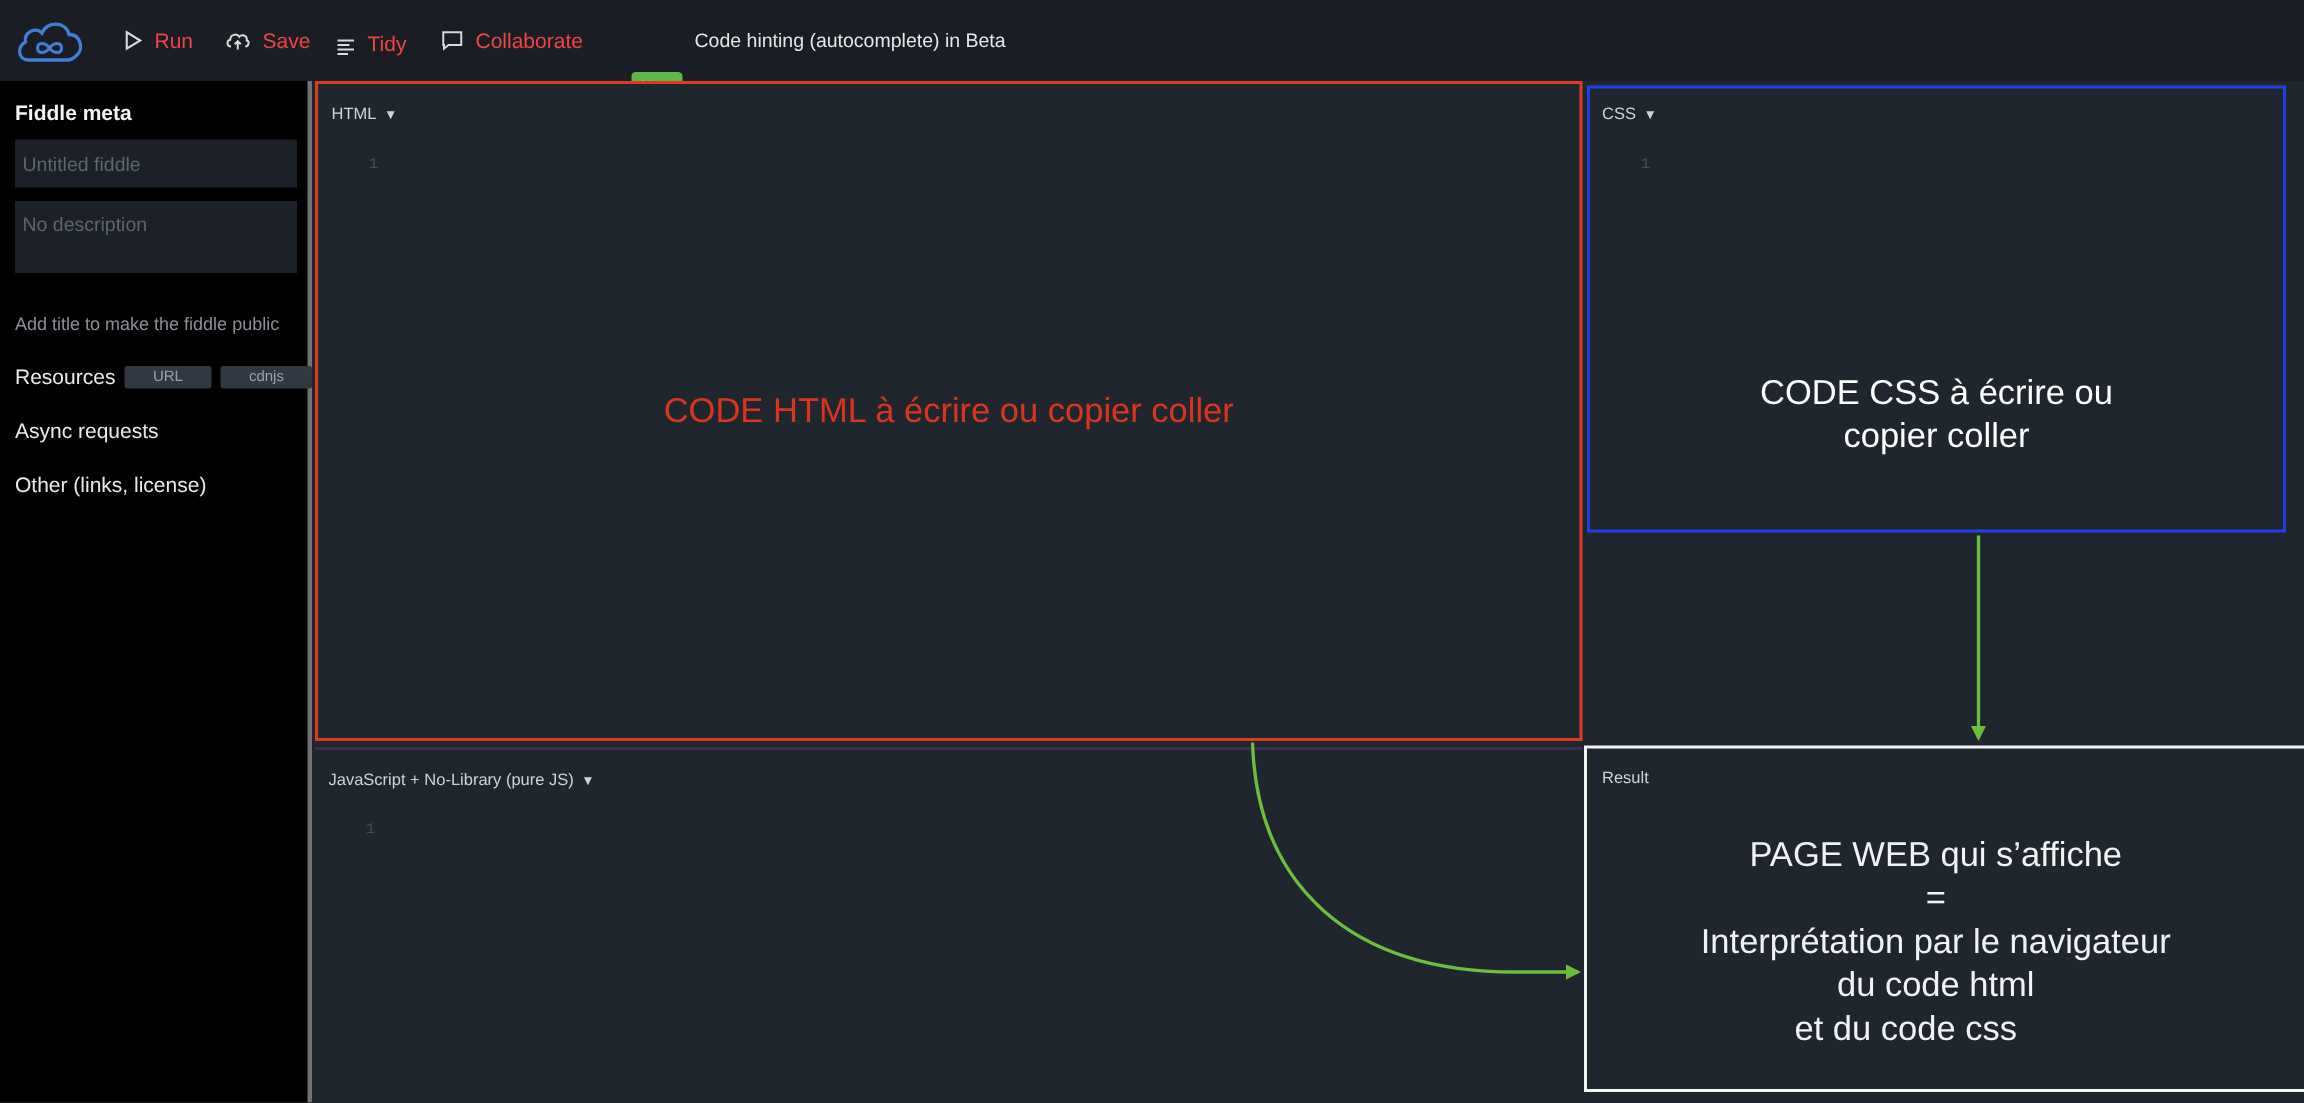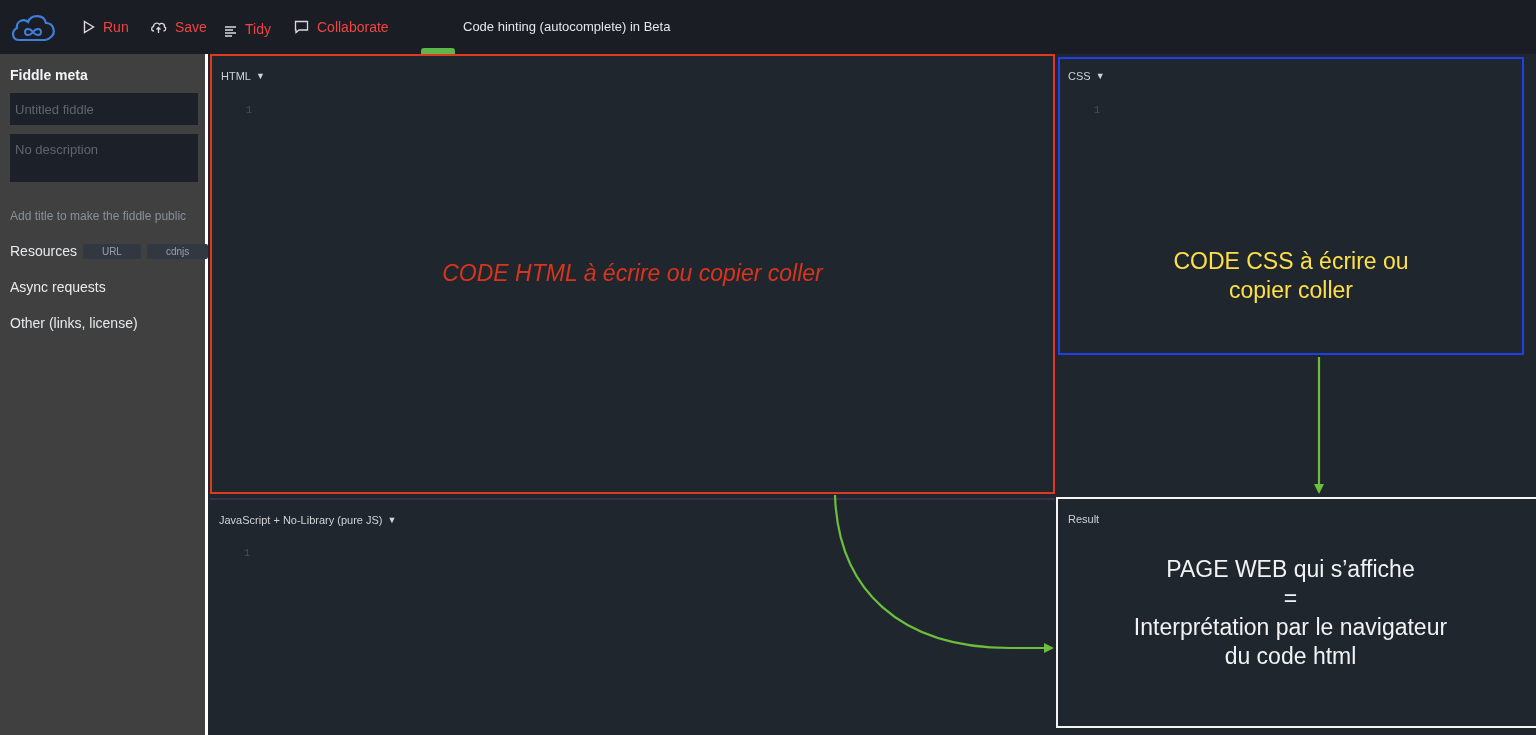--- a/index.html
+++ b/index.html
@@ -8,21 +8,21 @@
 
     
     .topbar { position: absolute; left: 0; top: 0; width: 1536px; height: 54px; background: #1b1d24; display: flex; align-items: center; }
     .logo { position: absolute; left: 9px; top: 9px; width: 48px; height: 36px; }
     .tb-btn { position: absolute; top: 17px; display: flex; align-items: center; gap: 8px; font-size: 14px; color: #ef4444; cursor: pointer; height: 20px; }
     .tb-btn svg { display: block; }
     .badge-new { position: absolute; left: 421px; top: 16px; background: #5fb64a; color: #e9f5e4; font-size: 11px; padding: 3px 6px; border-radius: 3px; height: 20px; line-height: 14px; margin-top: 32px; }
     .beta-text { position: absolute; left: 463px; top: 19px; font-size: 13px; color: #e4e6e8; }
 
     
-    .sidebar { position: absolute; left: 0; top: 54px; width: 208px; height: 681px; background: #404040; border-right: 3px solid #ffffff; }
+    .sidebar { position: absolute; left: 0; top: 54px; width: 208px; height: 681px; background: #000000; border-right: 3px solid #737373; }
     .sb-title { position: absolute; left: 10px; top: 13px; font-size: 14px; font-weight: bold; color: #f2f3f4; }
     .sb-input { position: absolute; left: 10px; width: 188px; background: #1c2129; border: none; color: #6d737b; font-size: 13px; padding: 0 5px; font-family: "Liberation Sans", sans-serif; }
     .sb-input::placeholder { color: #5f656d; }
     .sb-title-input { top: 39px; height: 32px; }
     .sb-desc-input { top: 80px; height: 48px; padding-top: 8px; resize: none; }
     .sb-hint { position: absolute; left: 10px; top: 140px; font-size: 12px; color: #8a9098; margin-top: 15px; }
     .sb-item { position: absolute; left: 10px; font-size: 14px; color: #e8eaec; cursor: pointer; display: flex; align-items: center; gap: 6px; }
     .sb-tag { font-size: 10px; background: #313842; color: #9aa0a8; padding: 2px 19px; border-radius: 2px; }
 
     
@@ -30,22 +30,22 @@
     .panel-label { position: absolute; left: 9px; top: 14px; font-size: 11px; color: #d0d3d6; cursor: pointer; display: flex; align-items: center; gap: 5px; }
     .panel-label .caret { font-size: 9px; }
     .line-no { position: absolute; left: 34px; font-size: 10px; color: #4a5058; font-family: "Liberation Mono", monospace; }
 
     .html-panel { left: 210px; top: 54px; width: 845px; height: 440px; border: 2px solid #e03a1e; }
     .css-panel { left: 1058px; top: 57px; width: 466px; height: 298px; border: 2px solid #1f40e6; }
     .js-panel { left: 210px; top: 498px; width: 845px; height: 237px; border-top: 2px solid #3a2f4e; }
     .result-panel { left: 1056px; top: 497px; width: 486px; height: 231px; border: 2px solid #f4f4f4; }
 
     .ann { position: absolute; text-align: center; font-family: "Liberation Sans", sans-serif; }
-    .ann-html { left: 0; top: 204px; width: 841px; font-size: 23px; color: #d9351c; font-style: italic; }
-    .ann-css { left: 0; top: 188px; width: 462px; font-size: 23px; color: #fde047; line-height: 29px; }
+    .ann-html { left: 0; top: 204px; width: 841px; font-size: 23px; color: #d9351c; }
+    .ann-css { left: 0; top: 188px; width: 462px; font-size: 23px; color: #ffffff; line-height: 29px; }
     .ann-result { left: 0; top: 56px; width: 465px; font-size: 23px; color: #f1f2f3; line-height: 29px; }
 
     .arrows { position: absolute; left: 0; top: 0; width: 1536px; height: 735px; pointer-events: none; }
   </style>
 </head>
 <body>
 
 <div class="topbar">
   <svg class="logo" viewBox="0 0 48 36">
     <path d="M10 31 C3 31 2 22 8 19 C7 12 15 9 19 13 C22 5 35 5 37 14 C45 14 47 24 42 28 C40 30 38 31 36 31 Z" fill="none" stroke="#3f7fd9" stroke-width="2.2"></path>
@@ -133,20 +133,21 @@
   <div class="line-no" style="top:48px;">1</div>
 </div>
 
 <div class="panel result-panel">
   <div class="panel-label" style="left:10px; top:14px;">Result</div>
   <div class="ann ann-result">
     <div>PAGE WEB qui s’affiche</div>
     <div>=</div>
     <div>Interprétation par le navigateur</div>
     <div>du code html</div>
+    <div style="padding-right:40px;">et du code css</div>
   </div>
 </div>
 
 <svg class="arrows" viewBox="0 0 1536 735">
   <defs>
     <marker id="ah" markerWidth="10" markerHeight="10" refX="8" refY="5" orient="auto" markerUnits="userSpaceOnUse">
       <path d="M0 0 L10 5 L0 10 Z" fill="#6cbf3c"></path>
     </marker>
   </defs>
   <path d="M1319 357 L1319 492" stroke="#6cbf3c" stroke-width="2.2" fill="none" marker-end="url(#ah)"></path>

